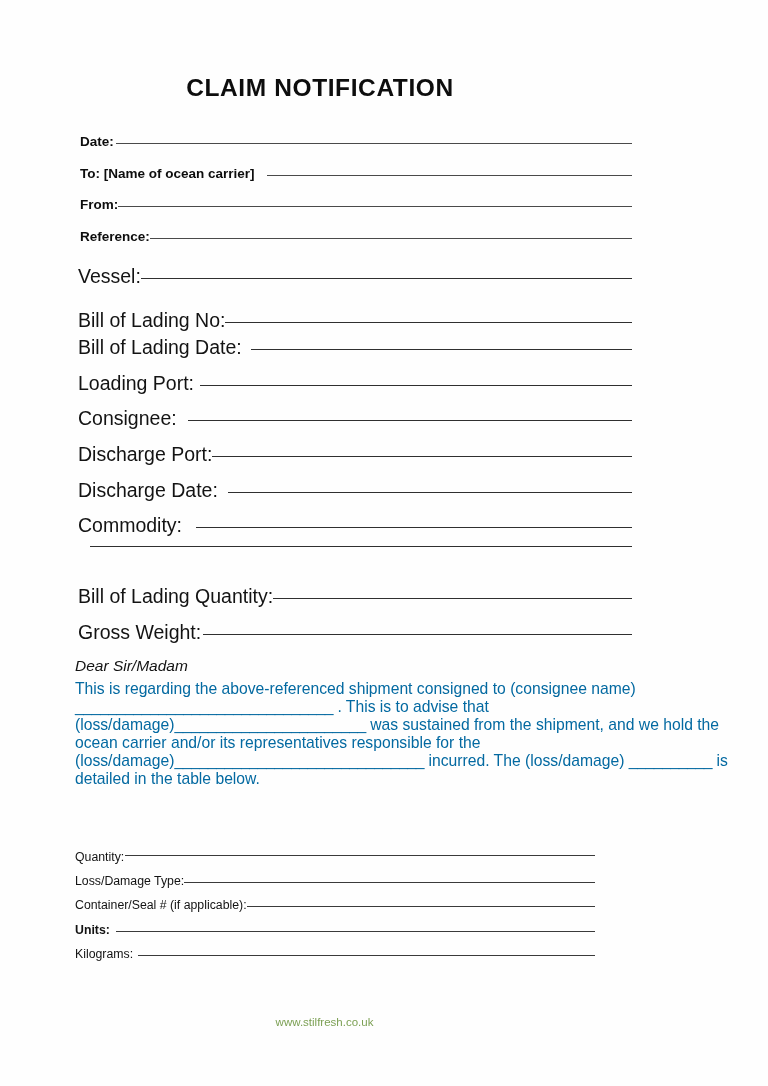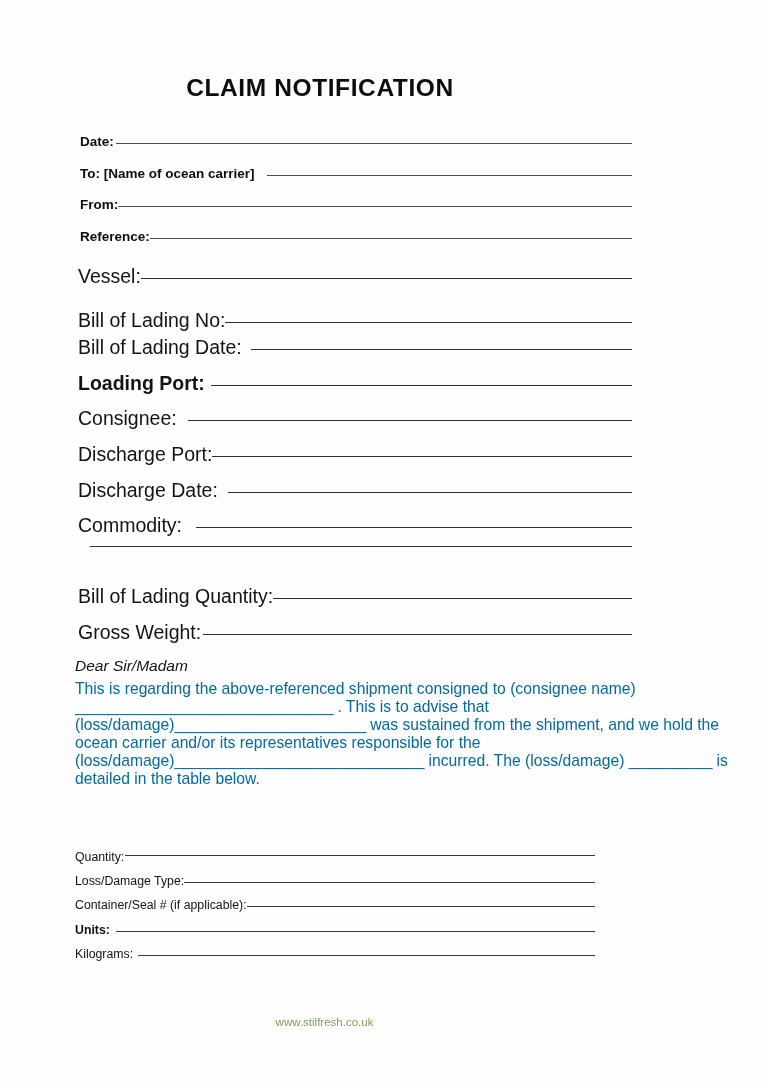--- a/index.html
+++ b/index.html
@@ -163,21 +163,21 @@
       </div>
       <div class="field main-field" style="top: 300.6px; margin-top: 8px;">
         <span class="lbl">Bill of Lading No:</span>
         <span class="rule"></span>
       </div>
       <div class="field main-field" style="top: 336.2px;">
         <span class="lbl">Bill of Lading Date:</span>
         <span class="gap" style="width: 9px;"></span>
         <span class="rule"></span>
       </div>
-      <div class="field main-field" style="top: 371.8px; font-weight: bold;">
+      <div class="field main-field" style="top: 371.8px;">
         <span class="lbl">Loading Port:</span>
         <span class="gap" style="width: 6px;"></span>
         <span class="rule"></span>
       </div>
       <div class="field main-field" style="top: 407.4px;">
         <span class="lbl">Consignee:</span>
         <span class="gap" style="width: 11px;"></span>
         <span class="rule"></span>
       </div>
       <div class="field main-field" style="top: 443px;">

